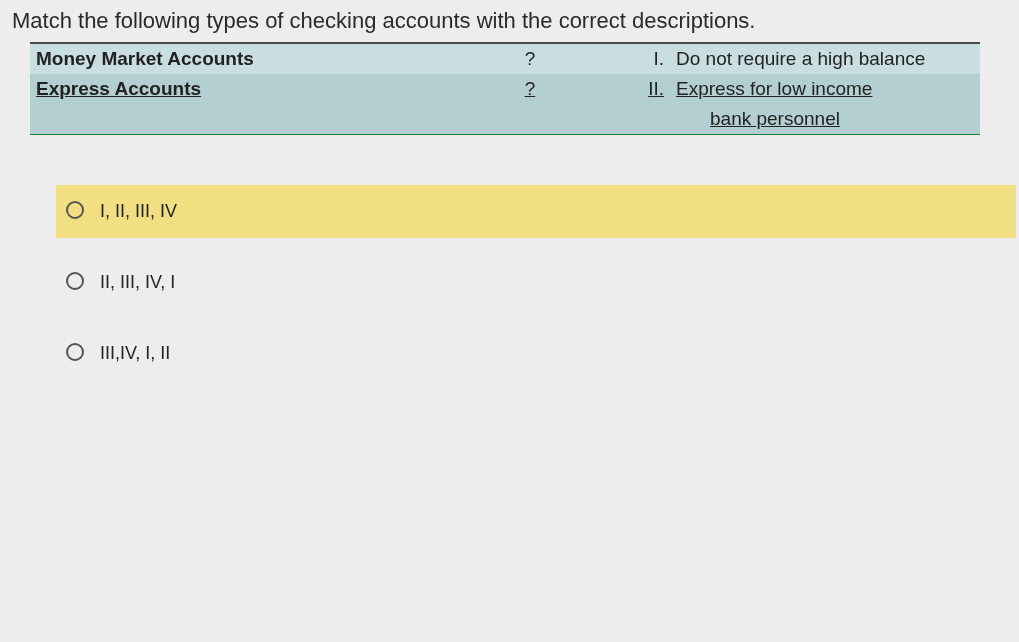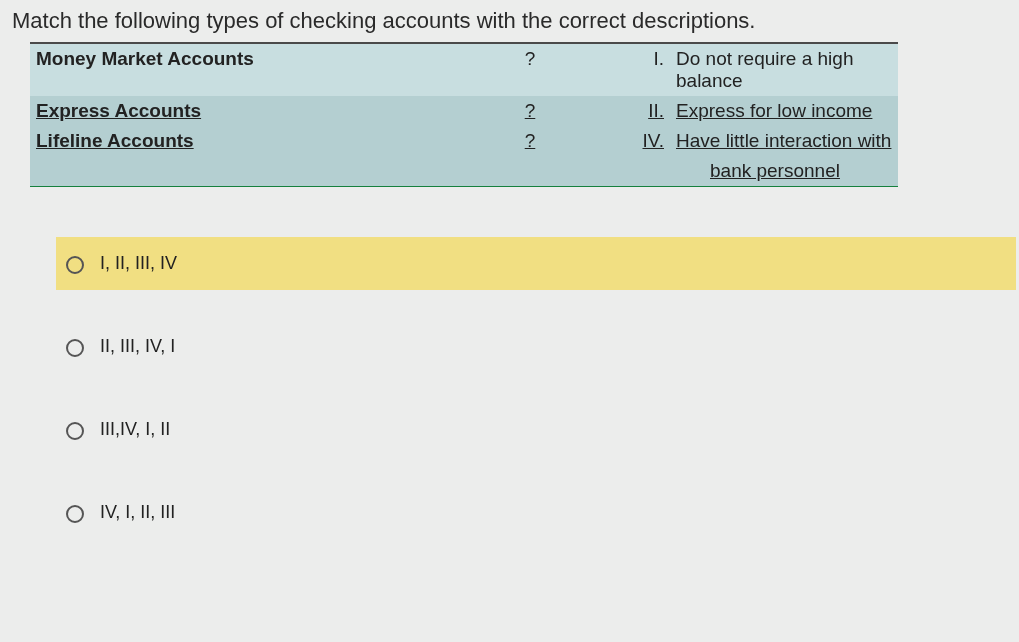--- a/index.html
+++ b/index.html
@@ -13,21 +13,21 @@
   }
   .question {
     font-size: 22px;
     font-weight: 400;
     color: #2a2a2a;
     margin-bottom: 8px;
     padding-left: 4px;
   }
   .table-wrap {
     margin-left: 22px;
-    width: 868px;
+    width: 950px;
     border-collapse: collapse;
   }
   .table-wrap td {
     font-size: 19px;
     vertical-align: top;
     padding: 4px 6px;
   }
   .col-account { width: 400px; font-weight: 600; }
   .col-mark    { width: 200px; text-align: center; font-weight: 400; }
   .col-num     { width: 40px;  text-align: right; padding-right: 8px; }
@@ -35,24 +35,24 @@
   .row-light { background: #c8dee0; }
   .row-dark  { background: #b4cfd1; text-decoration: underline; }
   .top-border td { border-top: 2px solid #4a4a4a; }
   .bottom-border td { border-bottom: 1px solid #15803d; }
   .options {
     margin-top: 50px;
     margin-left: 48px;
   }
   .option {
     display: flex;
-    align-items: flex-end;
+    align-items: flex-start;
     gap: 16px;
     padding: 16px 10px;
-    margin-bottom: 30px;
+    margin-bottom: 18px;
     font-size: 18px;
     color: #222;
     cursor: pointer;
   }
   .option.highlight {
     background: #f1df82;
     width: 960px;
   }
   .radio {
     width: 18px; height: 18px;
@@ -74,26 +74,20 @@
     <td class="col-mark">?</td>
     <td class="col-num">I.</td>
     <td class="col-desc">Do not require a high balance</td>
   </tr>
   <tr class="row-dark">
     <td class="col-account">Express Accounts</td>
     <td class="col-mark">?</td>
     <td class="col-num">II.</td>
     <td class="col-desc">Express for low income</td>
   </tr>
-  <tr class="row-dark">
-    <td class="col-account">Lifeline Accounts</td>
-    <td class="col-mark">?</td>
-    <td class="col-num">IV.</td>
-    <td class="col-desc">Have little interaction with</td>
-  </tr>
   <tr class="row-dark bottom-border">
     <td class="col-account"></td>
     <td class="col-mark"></td>
     <td class="col-num"></td>
     <td class="col-desc" style="padding-left:40px;">bank personnel</td>
   </tr>
 </tbody>
   </table>
 
 <div class="options">
@@ -102,17 +96,13 @@
     <span>I, II, III, IV</span>
   </div>
   <div class="option">
     <span class="radio"></span>
     <span>II, III, IV, I</span>
   </div>
   <div class="option">
     <span class="radio"></span>
     <span>III,IV, I, II</span>
   </div>
-  <div class="option">
-    <span class="radio"></span>
-    <span>IV, I, II, III</span>
-  </div>
 </div>
 
 </body></html>

